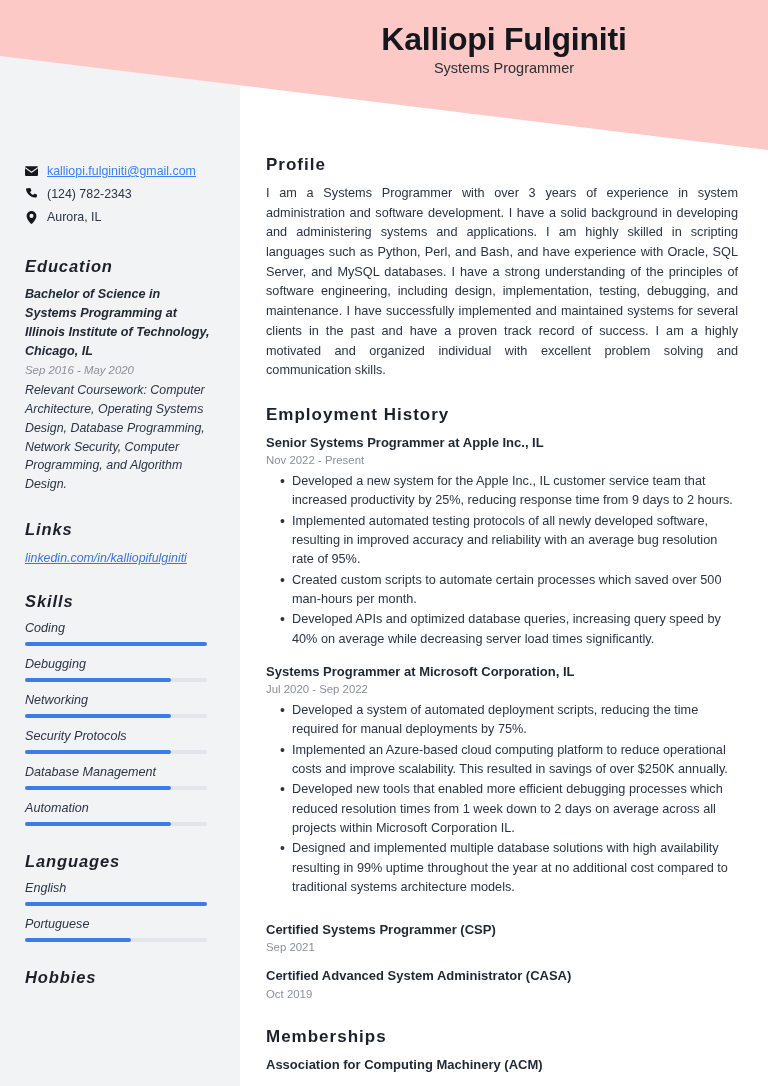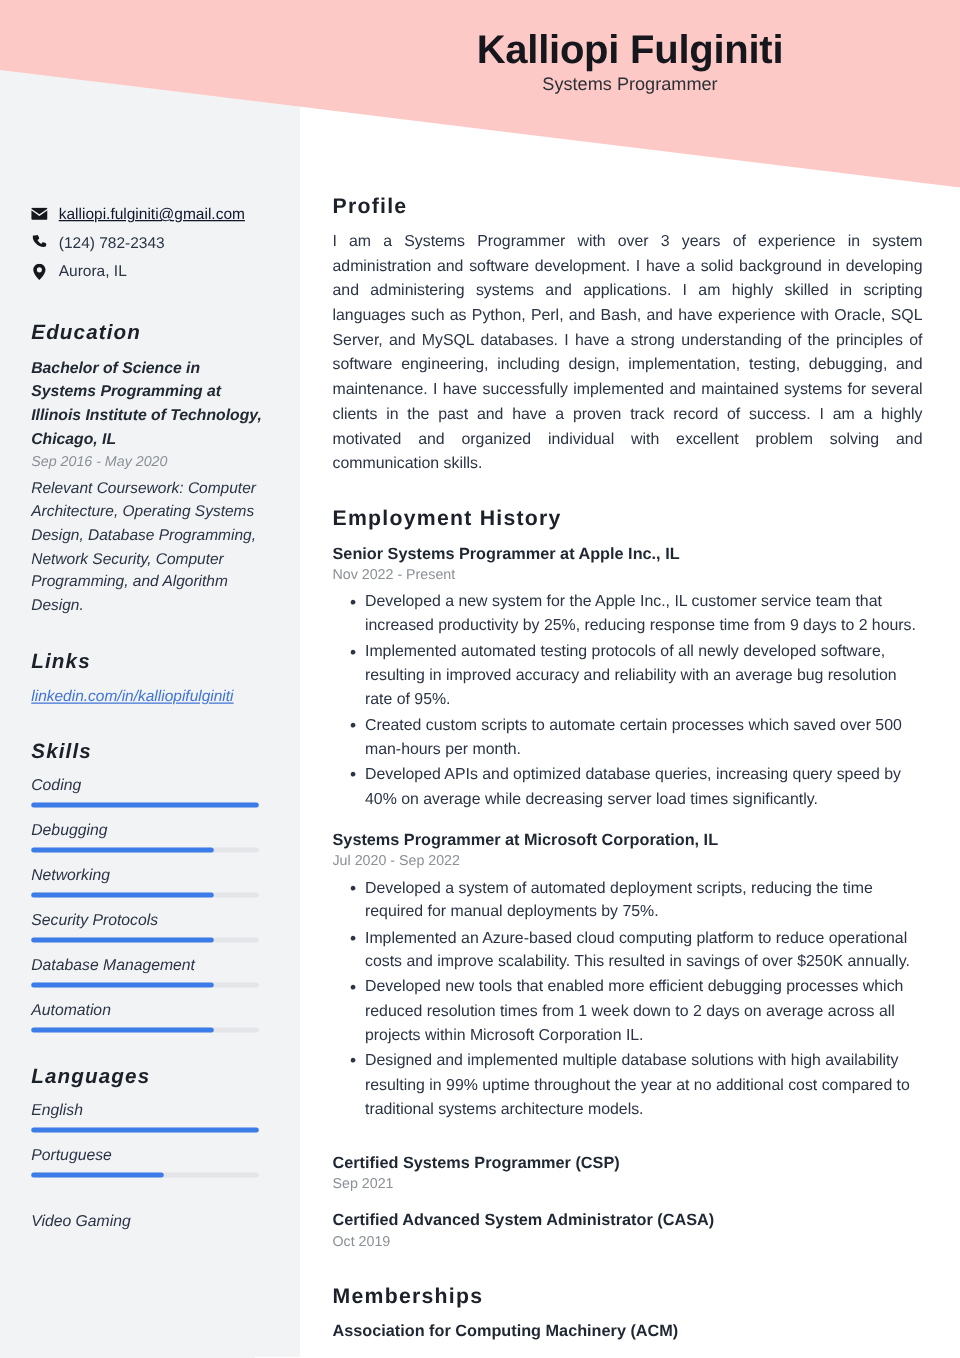--- a/index.html
+++ b/index.html
@@ -101,21 +101,21 @@
     height: 13px;
     flex: 0 0 13px;
     display: flex;
     align-items: center;
     justify-content: center;
     color: #15171c;
   }
   .contact-row .ico svg { display: block; }
 
   .contact-link {
-    color: #0f172a;
+    color: #3b82f6;
     text-decoration: underline;
     font-size: 12.4px;
   }
 
   .side-heading {
     font-size: 16.5px;
     font-weight: 700;
     letter-spacing: 0.9px;
     color: #1b2029;
     margin-bottom: 9px;
@@ -383,23 +383,21 @@
           <div class="bar-item">
             <div class="bar-label">Portuguese</div>
             <div class="bar-track">
               <div class="bar-fill" style="width: 58%; background: rgb(59, 124, 232);"></div>
             </div>
           </div>
         </div>
     </div>
 
     <div class="side-block">
-      <div>
-          <div class="hobby-item">Video Gaming</div>
-        </div>
+      <div class="side-heading">Hobbies</div>
     </div>
 
   </div>
 
   <div class="main">
 
     <div class="main-block">
       <div class="main-heading">Profile</div>
       <div class="profile-text">I am a Systems Programmer with over 3 years of experience in system administration and software development. I have a solid background in developing and administering systems and applications. I am highly skilled in scripting languages such as Python, Perl, and Bash, and have experience with Oracle, SQL Server, and MySQL databases. I have a strong understanding of the principles of software engineering, including design, implementation, testing, debugging, and maintenance. I have successfully implemented and maintained systems for several clients in the past and have a proven track record of success. I am a highly motivated and organized individual with excellent problem solving and communication skills.</div>
     </div>

